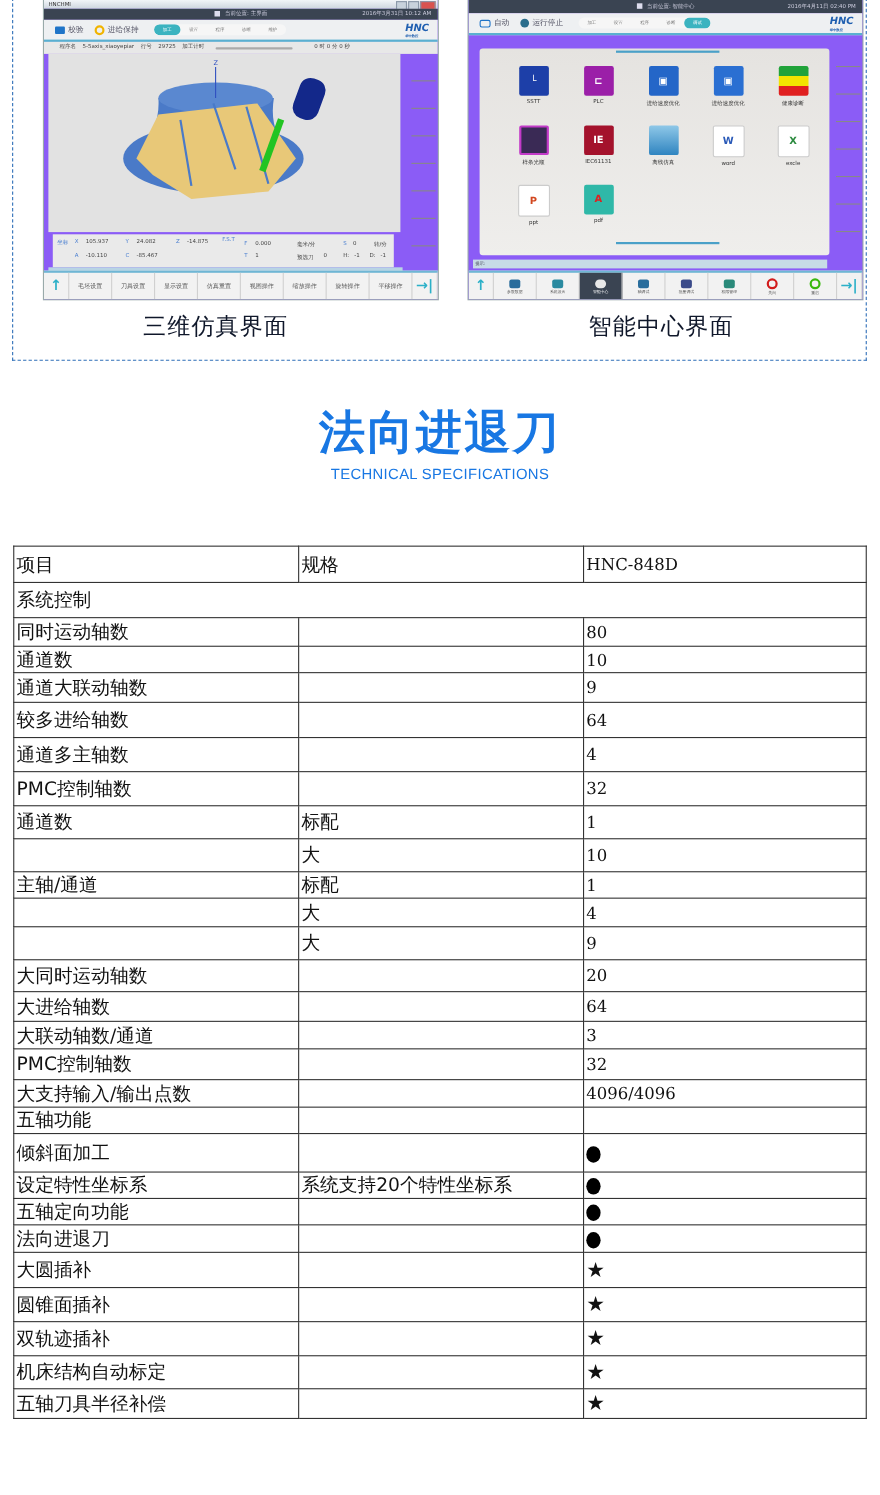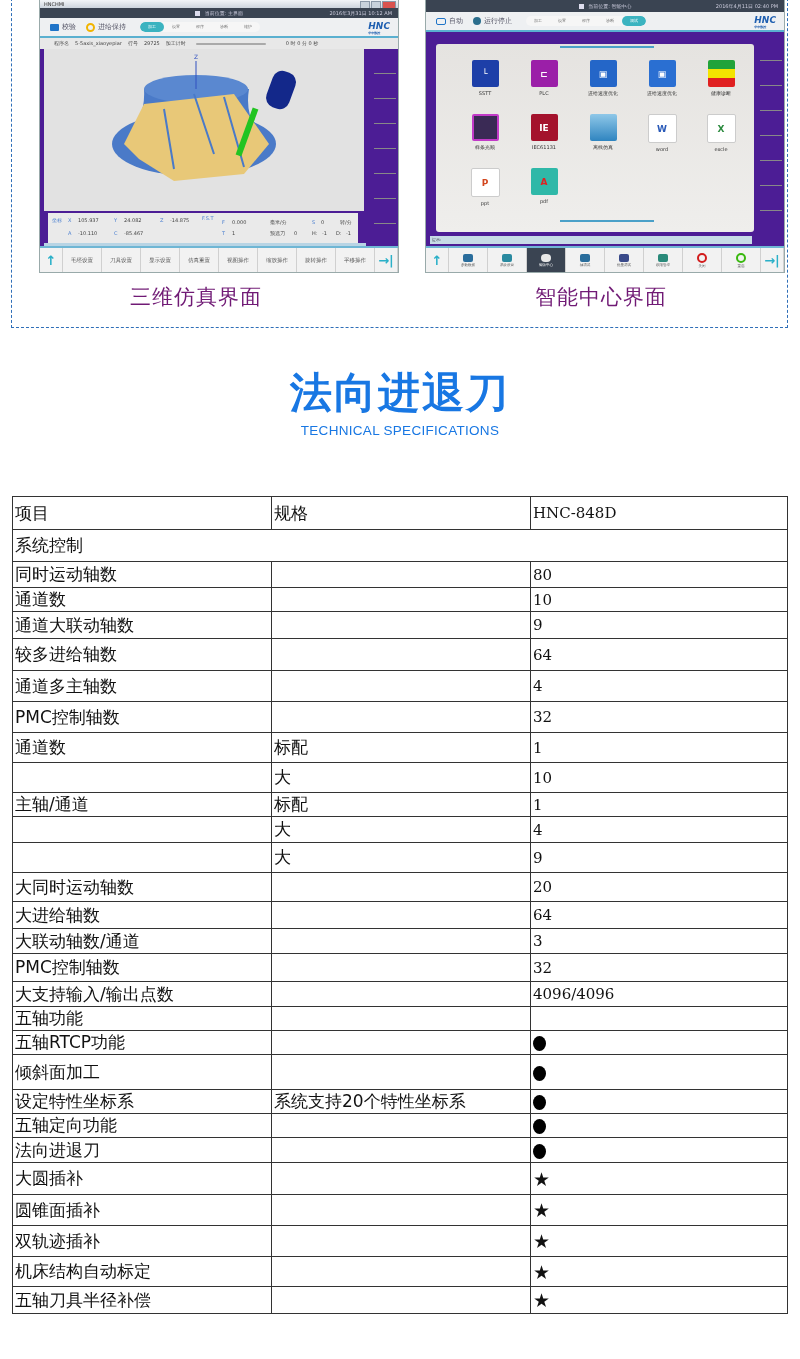--- a/index.html
+++ b/index.html
@@ -1,23 +1,23 @@
 <!DOCTYPE html>
 <html><head>
 <meta charset="utf-8">
 <style>
   html,body{margin:0;padding:0;background:#ffffff;}
   body{width:800px;height:1359px;position:relative;overflow:hidden;font-family:"DejaVu Sans","Liberation Sans",sans-serif;color:#222;}
 
   
   .showcase{position:absolute;left:11px;top:-2px;width:777px;height:330px;border:1px dashed #2f6fb8;border-top:none;box-sizing:border-box;}
-  .shot{position:absolute;top:2px;width:358px;height:272px;background:#4c1d95;overflow:hidden;box-shadow:0 0 0 1px #9aa;}
+  .shot{position:absolute;top:2px;width:358px;height:272px;background:#8b5cf6;overflow:hidden;box-shadow:0 0 0 1px #9aa;}
   .shot.left{left:28px;}
   .shot.right{left:414px;}
-  .caption{position:absolute;top:285px;font-size:21px;color:#701a75;letter-spacing:1px;font-family:"DejaVu Sans",sans-serif;}
+  .caption{position:absolute;top:285px;font-size:21px;color:#0f172a;letter-spacing:1px;font-family:"DejaVu Sans",sans-serif;}
   .caption.left{left:118px;}
   .caption.right{left:523px;}
 
   
   .win-title{height:8px;background:linear-gradient(#f2f5f8,#cdd5de);font-size:5px;line-height:8px;padding-left:4px;color:#333;position:relative;}
   .win-btns{position:absolute;right:2px;top:1px;display:flex;gap:1px;}
   .win-btns span{display:block;width:8px;height:6px;background:#c8d2dc;border:1px solid #8a98a8;}
   .win-btns span.close{background:#d9534f;width:12px;}
   .statusbar{height:10px;background:#3a4452;color:#ccd;font-size:5px;line-height:10px;position:relative;text-align:center;}
   .statusbar .time{position:absolute;right:6px;top:0;}
@@ -436,25 +436,20 @@
       <tr style="height: 25px;">
         <td>大支持输入/输出点数</td>
         <td></td>
         <td class="val">4096/4096</td>
       </tr>
       <tr style="height: 24px;">
         <td>五轴功能</td>
         <td></td>
         <td class="val"></td>
       </tr>
-      <tr style="height: 24px;">
-        <td>五轴RTCP功能</td>
-        <td></td>
-        <td class="val"><span class="mark-dot"></span></td>
-      </tr>
       <tr style="height: 35px;">
         <td>倾斜面加工</td>
         <td></td>
         <td class="val"><span class="mark-dot"></span></td>
       </tr>
       <tr style="height: 24px;">
         <td>设定特性坐标系</td>
         <td>系统支持20个特性坐标系</td>
         <td class="val"><span class="mark-dot"></span></td>
       </tr>

